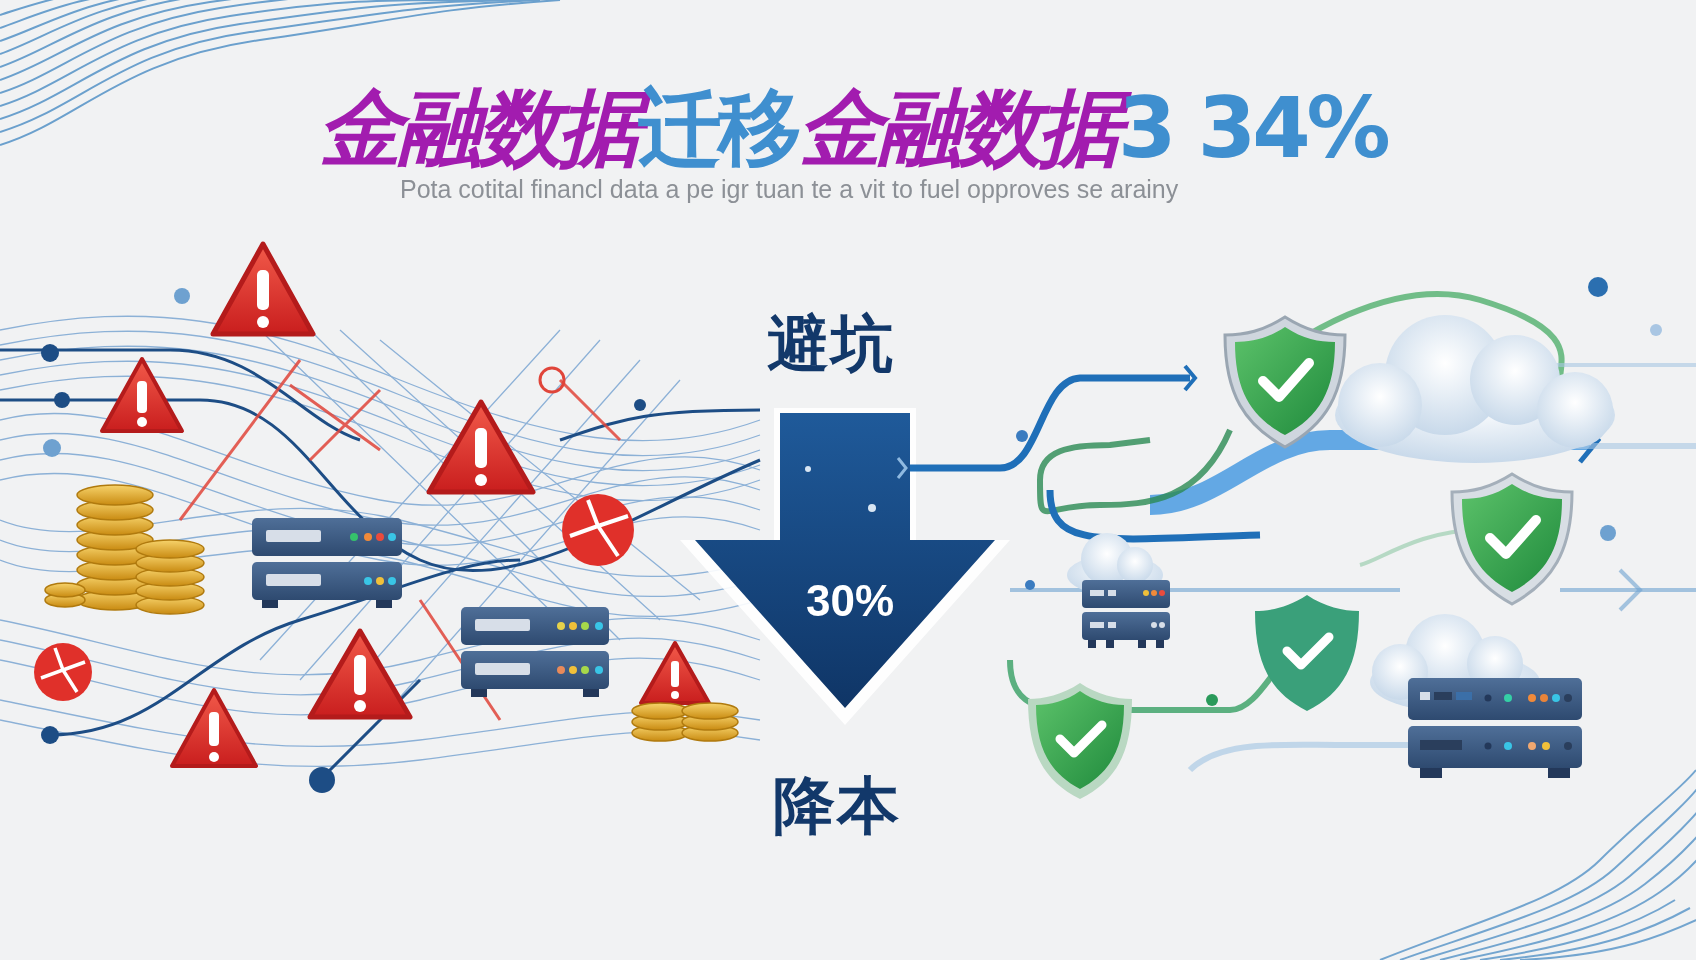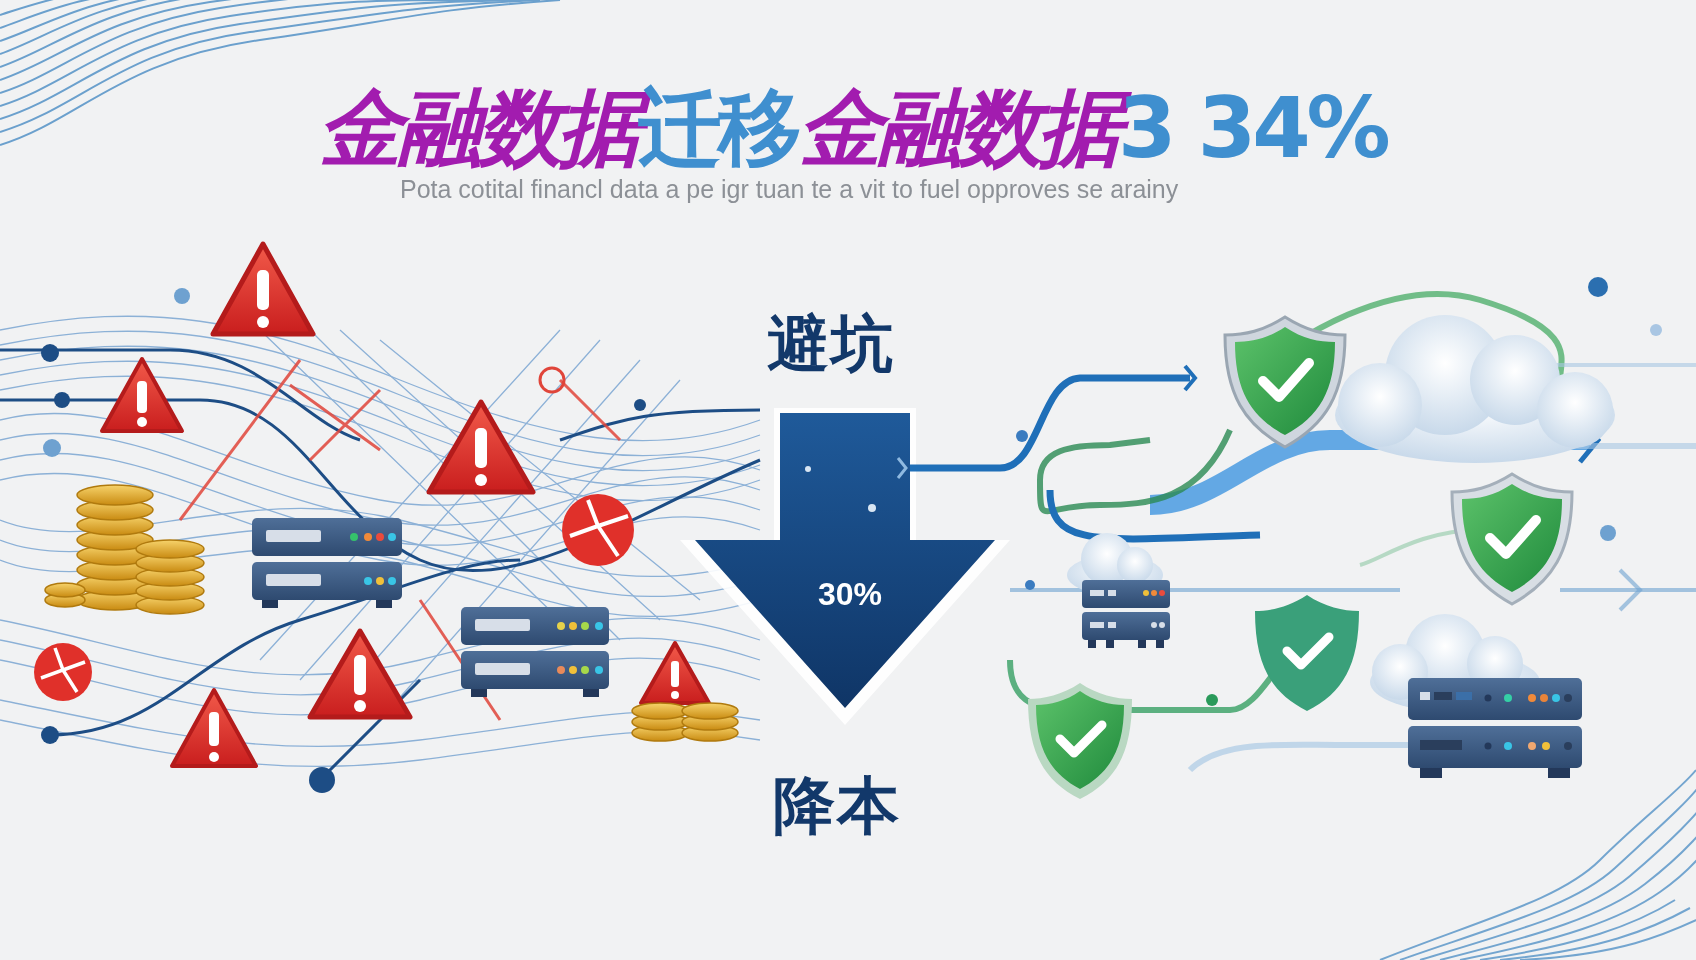--- a/index.html
+++ b/index.html
@@ -21,21 +21,21 @@
     position: absolute; left: 400px; top: 175px; width: 820px;
     font-size: 25px; color: #8c9096; white-space: nowrap;
     font-family: "Liberation Sans", sans-serif;
   }
   .side-label {
     position: absolute; font-size: 62px; font-weight: bold; color: #12386a;
     font-family: "DejaVu Sans", sans-serif; letter-spacing: 2px;
   }
   .arrow-pct {
     position: absolute; left: 790px; top: 576px; width: 120px; text-align: center;
-    font-size: 32px; font-weight: bold; color: #ffffff;
+    font-size: 44px; font-weight: bold; color: #ffffff;
     font-family: "Liberation Sans", sans-serif;
   }
 </style>
 </head>
 <body>
 
 <svg class="layer" viewBox="0 0 1696 960">
   <g fill="none" stroke="#4a8cc4" stroke-width="2" opacity="0.8">
     <path d="M0,145 C80,120 120,60 260,40 S420,10 560,0"></path>
     <path d="M0,132 C80,108 120,50 250,32 S410,6 540,0"></path>

